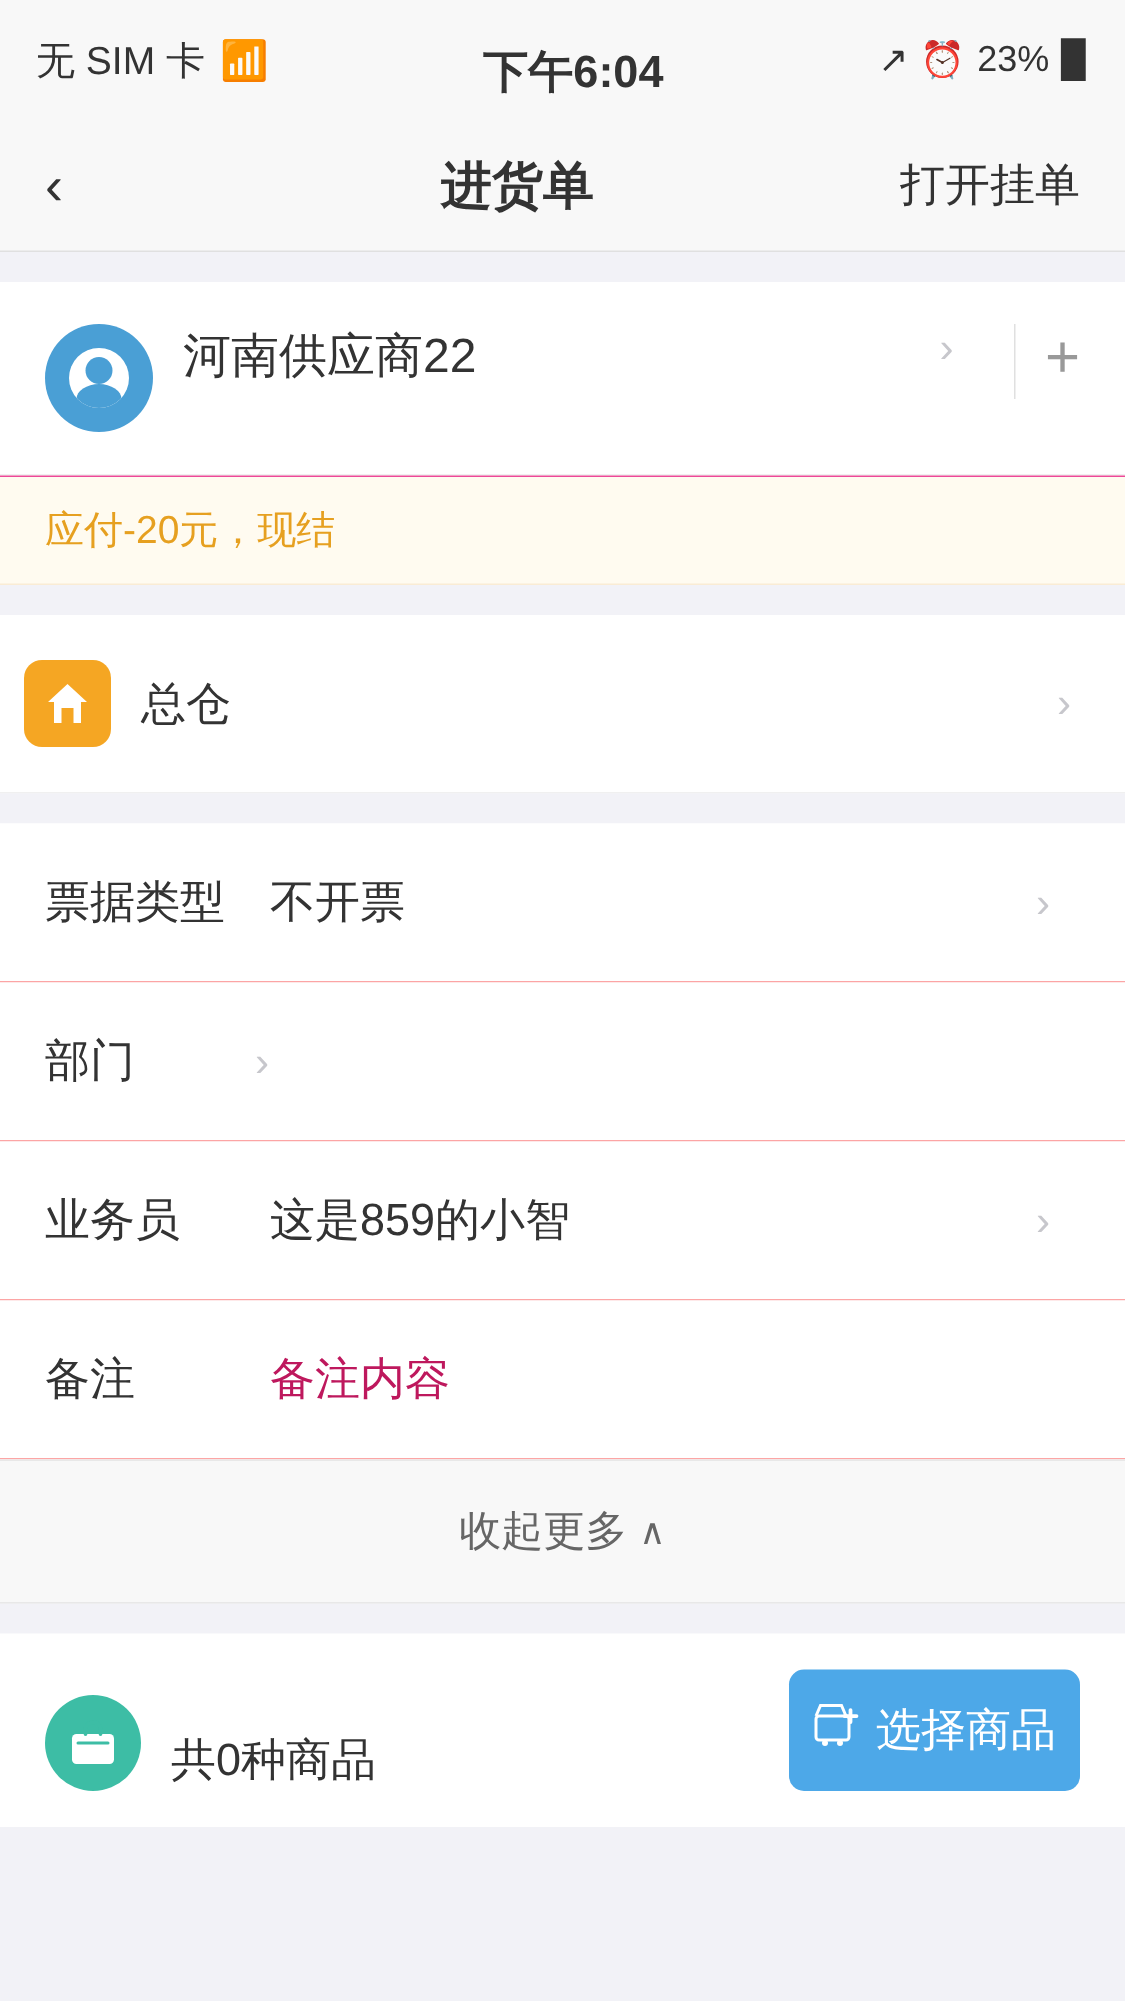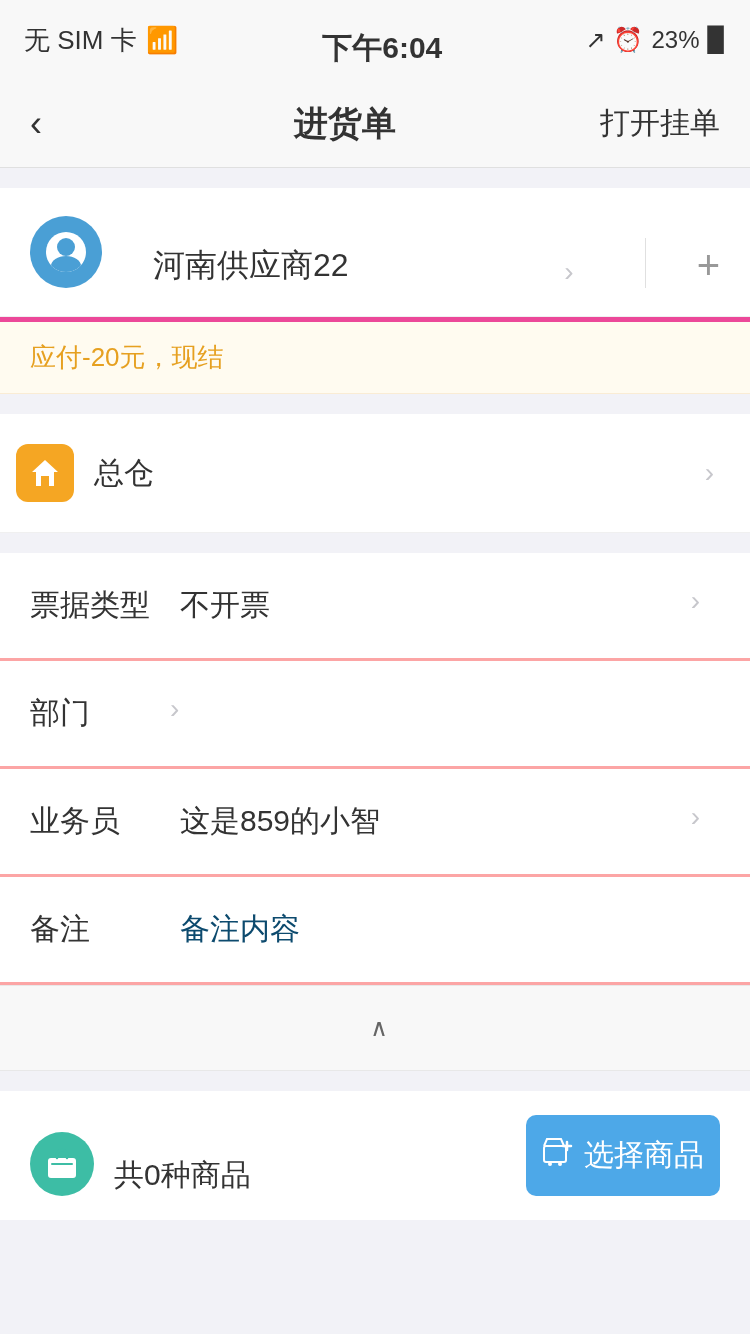--- a/index.html
+++ b/index.html
@@ -86,25 +86,24 @@
 
     
     .card {
       background: #fff;
       width: 750px;
     }
 
     
     .supplier-row {
       display: flex;
-      align-items: flex-end;
+      align-items: flex-start;
       padding: 28px 30px;
       background: #fff;
       border-bottom: 1px solid #f0f0f0;
-      gap: 31px;
     }
     .supplier-avatar {
       width: 72px;
       height: 72px;
       border-radius: 50%;
       background: #4a9fd5;
       display: flex;
       align-items: center;
       justify-content: center;
       margin-right: 20px;
@@ -161,21 +160,21 @@
       color: #999;
       font-weight: 300;
     }
 
     
     .notice-bar {
       background: #fffbf0;
       padding: 18px 30px;
       font-size: 26px;
       color: #e6a020;
-      border-top: 5px solid #ec4899;
+      border-top: 1px solid #ec4899;
       border-bottom: 1px solid #faecd4;
     }
 
     
     .row {
       display: flex;
       align-items: center;
       padding: 30px 16px;
       background: #fff;
       border-bottom: 1px solid #f0f0f0;
@@ -198,39 +197,40 @@
     }
     .row-label {
       flex: 1;
       font-size: 30px;
       color: #333;
     }
 
     
     .form-row {
       display: flex;
+      align-items: center;
       padding: 32px 30px;
       background: #fff;
-      border-bottom: 3px solid #fca5a5;
+      border-bottom: 1px solid #fca5a5;
       min-height: 100px;
     }
     .form-key {
       font-size: 30px;
       color: #333;
       width: 140px;
       flex-shrink: 0;
     }
     .form-value {
       flex: 1;
       font-size: 30px;
       color: #333;
       padding-left: 10px;
     }
     .form-value.placeholder {
-      color: #0c4a6e;
+      color: #be185d;
       font-family: Liberation Mono, monospace;
     }
 
     
     .collapse-row {
       display: flex;
       align-items: center;
       justify-content: center;
       padding: 28px 30px;
       background: #f8f8f8;
@@ -372,20 +372,21 @@
       <span class="chevron-icon">›</span>
     </div>
 
     <div class="form-row">
       <div class="form-key">备注</div>
       <div class="form-value placeholder">备注内容</div>
     </div>
   </div>
 
   <div class="collapse-row">
+    <span class="collapse-text">收起更多</span>
     <span class="collapse-arrow">∧</span>
   </div>
 
   <div class="product-footer">
     <div class="product-icon">
       <svg width="36" height="36" viewBox="0 0 36 36">
         <rect x="4" y="12" width="28" height="20" rx="3" fill="white"></rect>
         <path d="M13 12V9a5 5 0 0 1 10 0v3" stroke="#3dbda5" stroke-width="2.5" fill="none" stroke-linecap="round"></path>
         <path d="M8 18h20" stroke="#3dbda5" stroke-width="2" stroke-linecap="round"></path>
       </svg>

